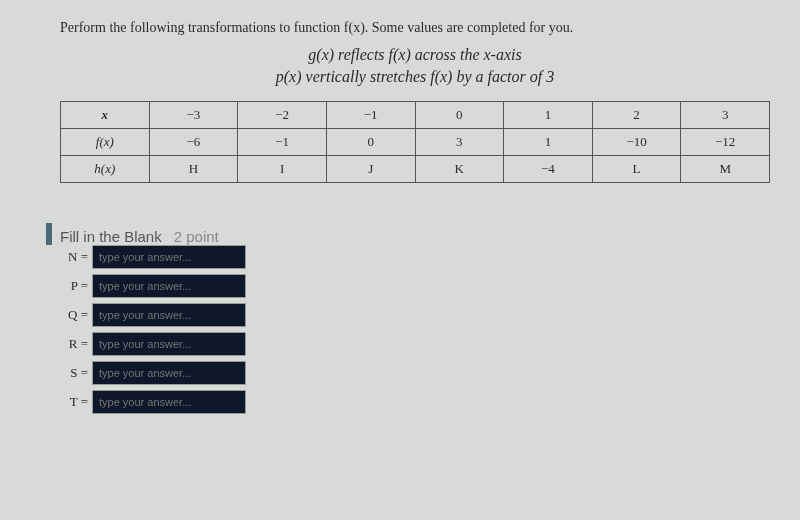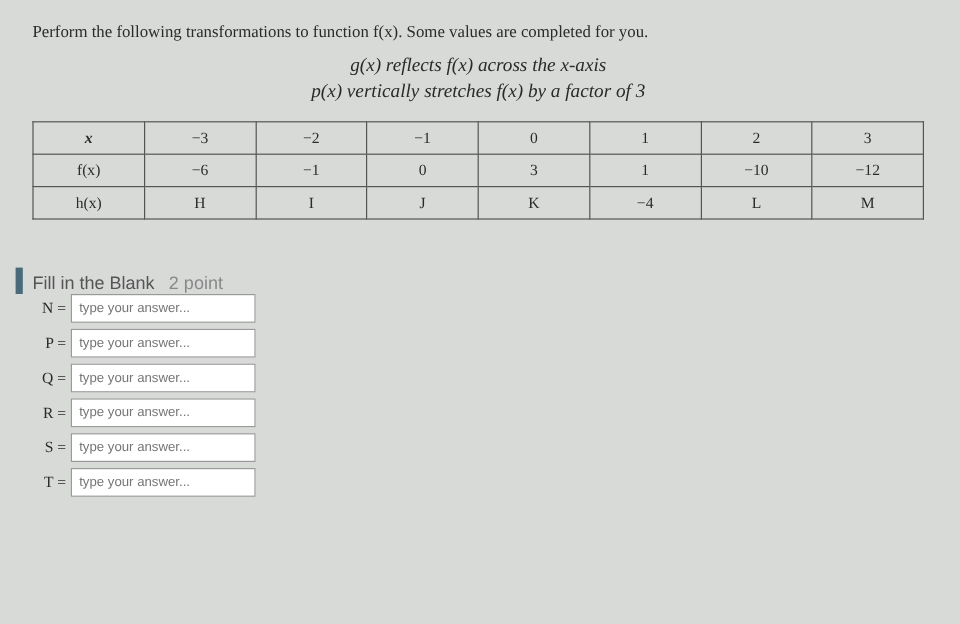--- a/index.html
+++ b/index.html
@@ -6,21 +6,21 @@
     margin: 0;
     padding: 0;
     width: 800px;
     height: 520px;
     background: #d8dad8;
     font-family: "Times New Roman", serif;
     color: #2a2a2a;
     overflow: hidden;
   }
   .page {
-    padding: 20px 30px 10px 27px;
+    padding: 20px 30px 10px 60px;
   }
   .intro {
     font-size: 14px;
     margin-bottom: 8px;
   }
   .defs {
     font-size: 16px;
     text-align: center;
     line-height: 1.4;
     margin-bottom: 12px;
@@ -33,20 +33,21 @@
     background: #d8dad8;
   }
   table.data td {
     border: 1px solid #555;
     text-align: center;
     padding: 4px 0;
     width: 12.5%;
     height: 18px;
   }
   table.data td.rowhead {
+    font-style: italic;
   }
   table.data td.xhead {
     font-style: italic;
     font-weight: bold;
   }
   .fib-block {
     margin-top: 40px;
     font-family: Arial, sans-serif;
   }
   .fib-marker {
@@ -71,21 +72,21 @@
   .answer-row .lbl {
     width: 28px;
     text-align: right;
     padding-right: 4px;
     font-family: "Times New Roman", serif;
   }
   .answer-row input {
     width: 140px;
     height: 20px;
     border: 1px solid #999;
-    background: #ffffff;
+    background: #0f172a;
     font-size: 11px;
     color: #888;
     padding: 1px 6px;
     font-family: Arial, sans-serif;
   }
 </style>
 </head>
 <body>
 
 <div class="page">

